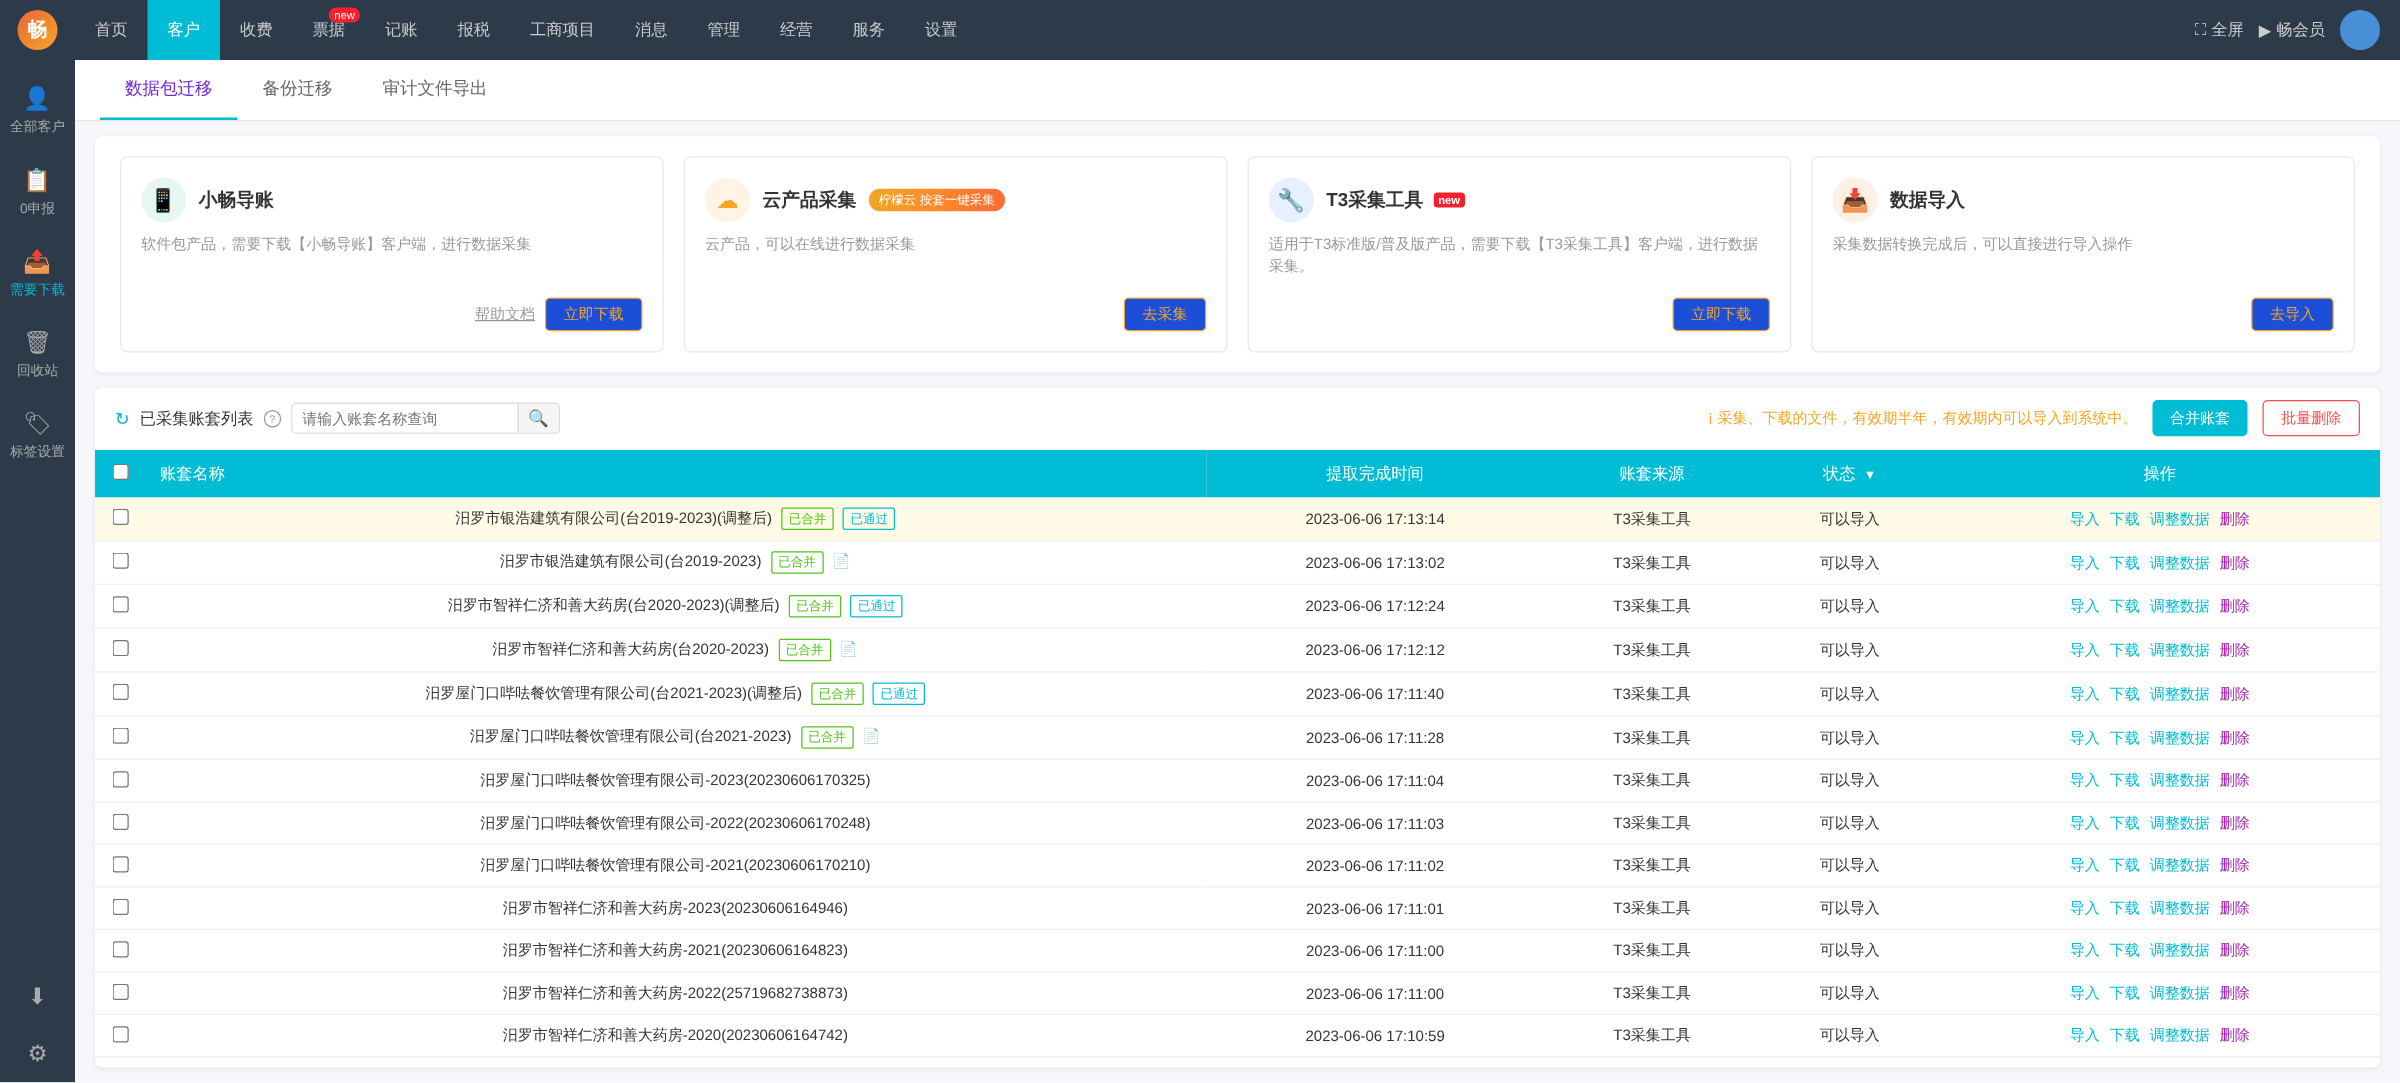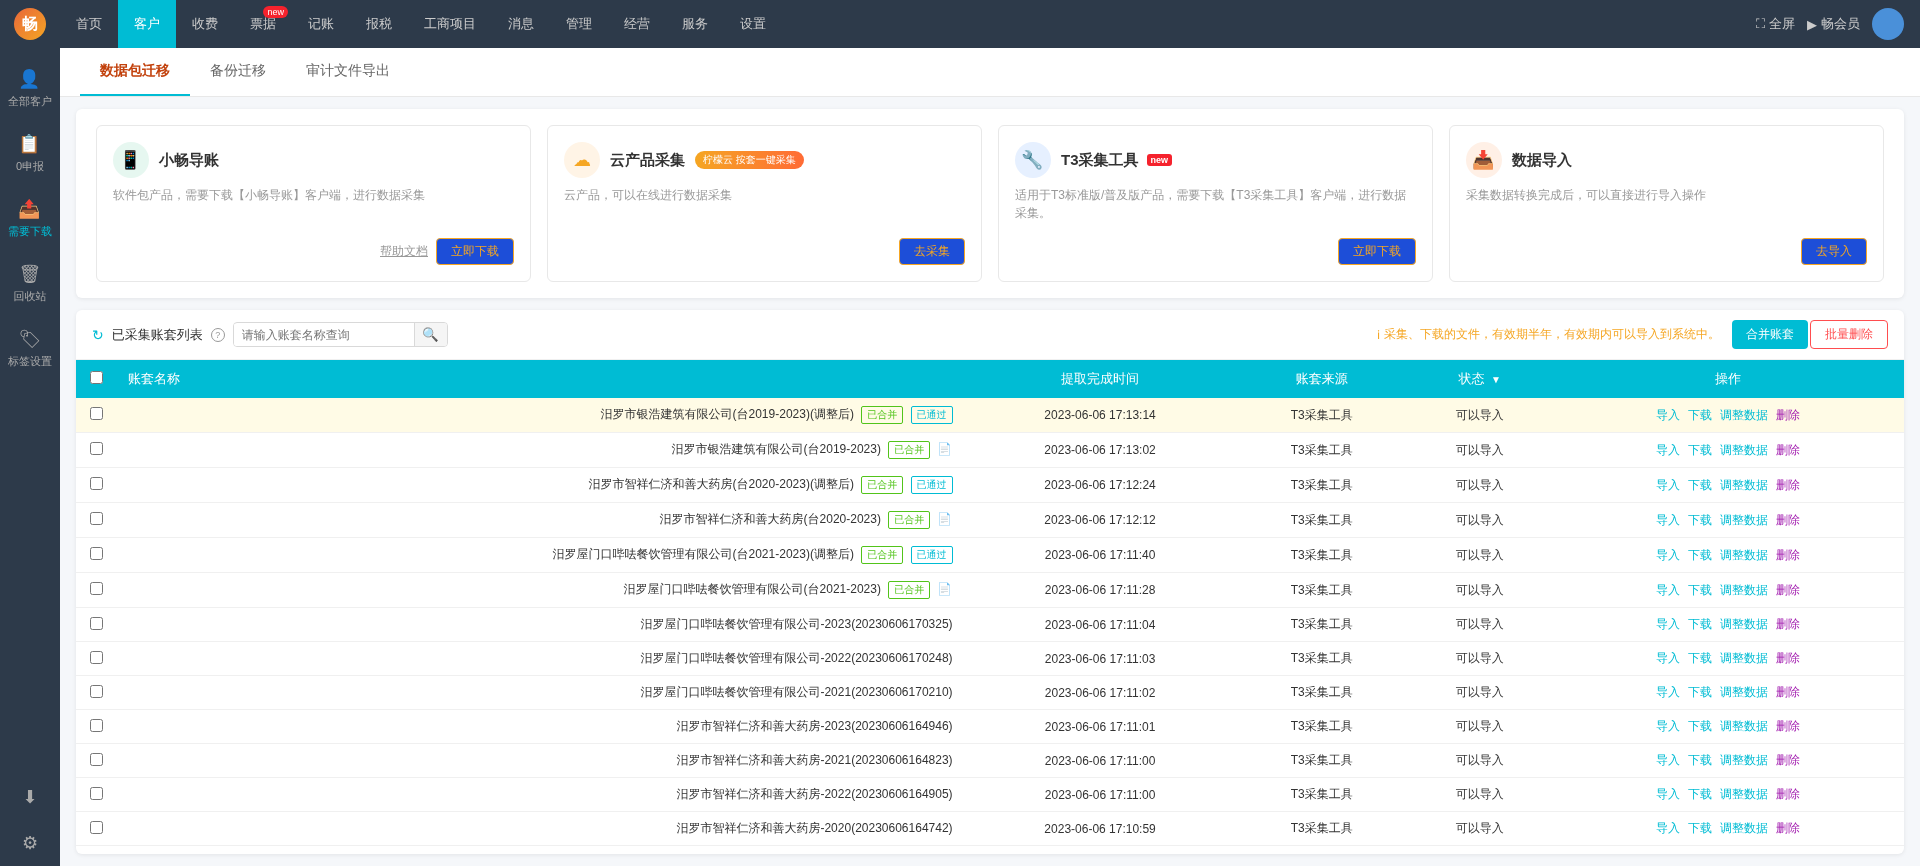--- a/index.html
+++ b/index.html
@@ -25,21 +25,21 @@
     .sidebar-item { width: 100%; display: flex; flex-direction: column; align-items: center; padding: 12px 0; cursor: pointer; color: #aaa; font-size: 11px; gap: 4px; }
     .sidebar-icon { font-size: 18px; }
     .sidebar-bottom { margin-top: auto; }
 
     
     .content { flex: 1; display: flex; flex-direction: column; overflow: hidden; background: #f5f7fa; }
 
     
     .tabs { background: white; padding: 0 20px; border-bottom: 1px solid #e8e8e8; display: flex; flex-shrink: 0; }
     .tab { padding: 14px 20px; cursor: pointer; font-size: 14px; color: #666; border-bottom: 2px solid transparent; }
-    .tab.active { color: #c2410c; border-bottom-color: #00bcd4; font-weight: 700; }
+    .tab.active { color: #6d28d9; border-bottom-color: #00bcd4; font-weight: 400; }
 
     
     .cards-section { padding: 16px 20px; display: flex; gap: 16px; background: white; margin: 12px 16px; border-radius: 6px; box-shadow: 0 1px 4px rgba(0,0,0,0.08); flex-shrink: 0; }
     .card { flex: 1; padding: 16px; border: 1px solid #e8e8e8; border-radius: 6px; display: flex; flex-direction: column; gap: 8px; }
     .card-header { display: flex; align-items: center; gap: 10px; }
     .card-icon { width: 36px; height: 36px; border-radius: 50%; display: flex; align-items: center; justify-content: center; font-size: 18px; flex-shrink: 0; }
     .card-icon.green { background: #e6f7f0; color: #00b578; }
     .card-icon.orange { background: #fff4e6; color: #f5a623; }
     .card-icon.blue { background: #e6f0ff; color: #4a90d9; }
     .card-icon.red { background: #fff0e6; color: #f5622d; }
@@ -55,35 +55,35 @@
     .table-section { margin: 0 16px 12px; background: white; border-radius: 6px; box-shadow: 0 1px 4px rgba(0,0,0,0.08); flex: 1; display: flex; flex-direction: column; overflow: hidden; }
     .table-toolbar { padding: 10px 16px; display: flex; align-items: center; gap: 12px; border-bottom: 1px solid #f0f0f0; flex-shrink: 0; }
     .toolbar-left { display: flex; align-items: center; gap: 8px; flex: 1; }
     .toolbar-title { font-size: 13px; color: #333; font-weight: 500; display: flex; align-items: center; gap: 6px; }
     .refresh-icon { color: #00bcd4; cursor: pointer; font-size: 14px; }
     .help-icon { color: #999; cursor: pointer; font-size: 12px; border: 1px solid #999; border-radius: 50%; width: 14px; height: 14px; display: flex; align-items: center; justify-content: center; font-size: 9px; }
     .search-box { display: flex; align-items: center; border: 1px solid #d9d9d9; border-radius: 4px; overflow: hidden; }
     .search-input { border: none; outline: none; padding: 4px 8px; font-size: 12px; width: 180px; }
     .search-btn { background: #f5f5f5; border: none; border-left: 1px solid #d9d9d9; padding: 4px 8px; cursor: pointer; color: #666; }
     .toolbar-hint { color: #f5a623; font-size: 12px; display: flex; align-items: center; gap: 4px; }
-    .toolbar-right { display: flex; gap: 2px; }
+    .toolbar-right { display: flex; gap: 12px; }
     .btn-teal { background: #00bcd4; color: white; border: none; padding: 5px 14px; border-radius: 4px; cursor: pointer; font-size: 12px; }
     .btn-danger-outline { border: 1px solid #ff4d4f; color: #ff4d4f; background: white; padding: 5px 14px; border-radius: 4px; cursor: pointer; font-size: 12px; }
 
     
     .data-table { flex: 1; overflow-y: auto; }
     table { width: 100%; border-collapse: collapse; }
     thead tr { background: #00bcd4; color: white; }
     thead th { padding: 10px 12px; font-size: 13px; font-weight: 500; text-align: center; white-space: nowrap; }
     thead th:first-child { width: 40px; }
     thead th:nth-child(2) { text-align: left; }
     tbody tr { border-bottom: 1px solid #f0f0f0; }
     tbody tr.highlighted { background: #fffbe6; }
     tbody td { padding: 8px 12px; font-size: 12px; text-align: center; color: #333; }
-    tbody td:nth-child(2) { text-align: right; }
+    tbody td:nth-child(2) { text-align: center; }
     input[type=checkbox] { cursor: pointer; }
     .tag { display: inline-block; font-size: 10px; padding: 1px 5px; border-radius: 2px; margin-left: 4px; }
     .tag-green { border: 1px solid #52c41a; color: #52c41a; }
     .tag-teal { border: 1px solid #00bcd4; color: #00bcd4; }
     .file-icon { color: #999; margin-left: 4px; cursor: pointer; }
     .action-link { color: #00bcd4; cursor: pointer; margin: 0 4px; font-size: 12px; }
     .action-delete { color: #a21caf; cursor: pointer; margin: 0 4px; font-size: 12px; }
     .sort-icon { font-size: 10px; margin-left: 3px; }
   </style>
 </head>
@@ -328,21 +328,21 @@
               <tr>
                 <td><input type="checkbox" style=""></td>
                 <td>汨罗市智祥仁济和善大药房-2021(20230606164823)</td>
                 <td>2023-06-06 17:11:00</td>
                 <td>T3采集工具</td>
                 <td>可以导入</td>
                 <td><span class="action-link">导入</span><span class="action-link">下载</span><span class="action-link">调整数据</span><span class="action-delete">删除</span></td>
               </tr>
               <tr>
                 <td><input type="checkbox" style=""></td>
-                <td>汨罗市智祥仁济和善大药房-2022(20230606164905)</td>
+                <td>汨罗市智祥仁济和善大药房-2022(25719682738873)</td>
                 <td>2023-06-06 17:11:00</td>
                 <td>T3采集工具</td>
                 <td>可以导入</td>
                 <td><span class="action-link">导入</span><span class="action-link">下载</span><span class="action-link">调整数据</span><span class="action-delete">删除</span></td>
               </tr>
               <tr>
                 <td><input type="checkbox" style=""></td>
                 <td>汨罗市智祥仁济和善大药房-2020(20230606164742)</td>
                 <td>2023-06-06 17:10:59</td>
                 <td>T3采集工具</td>

